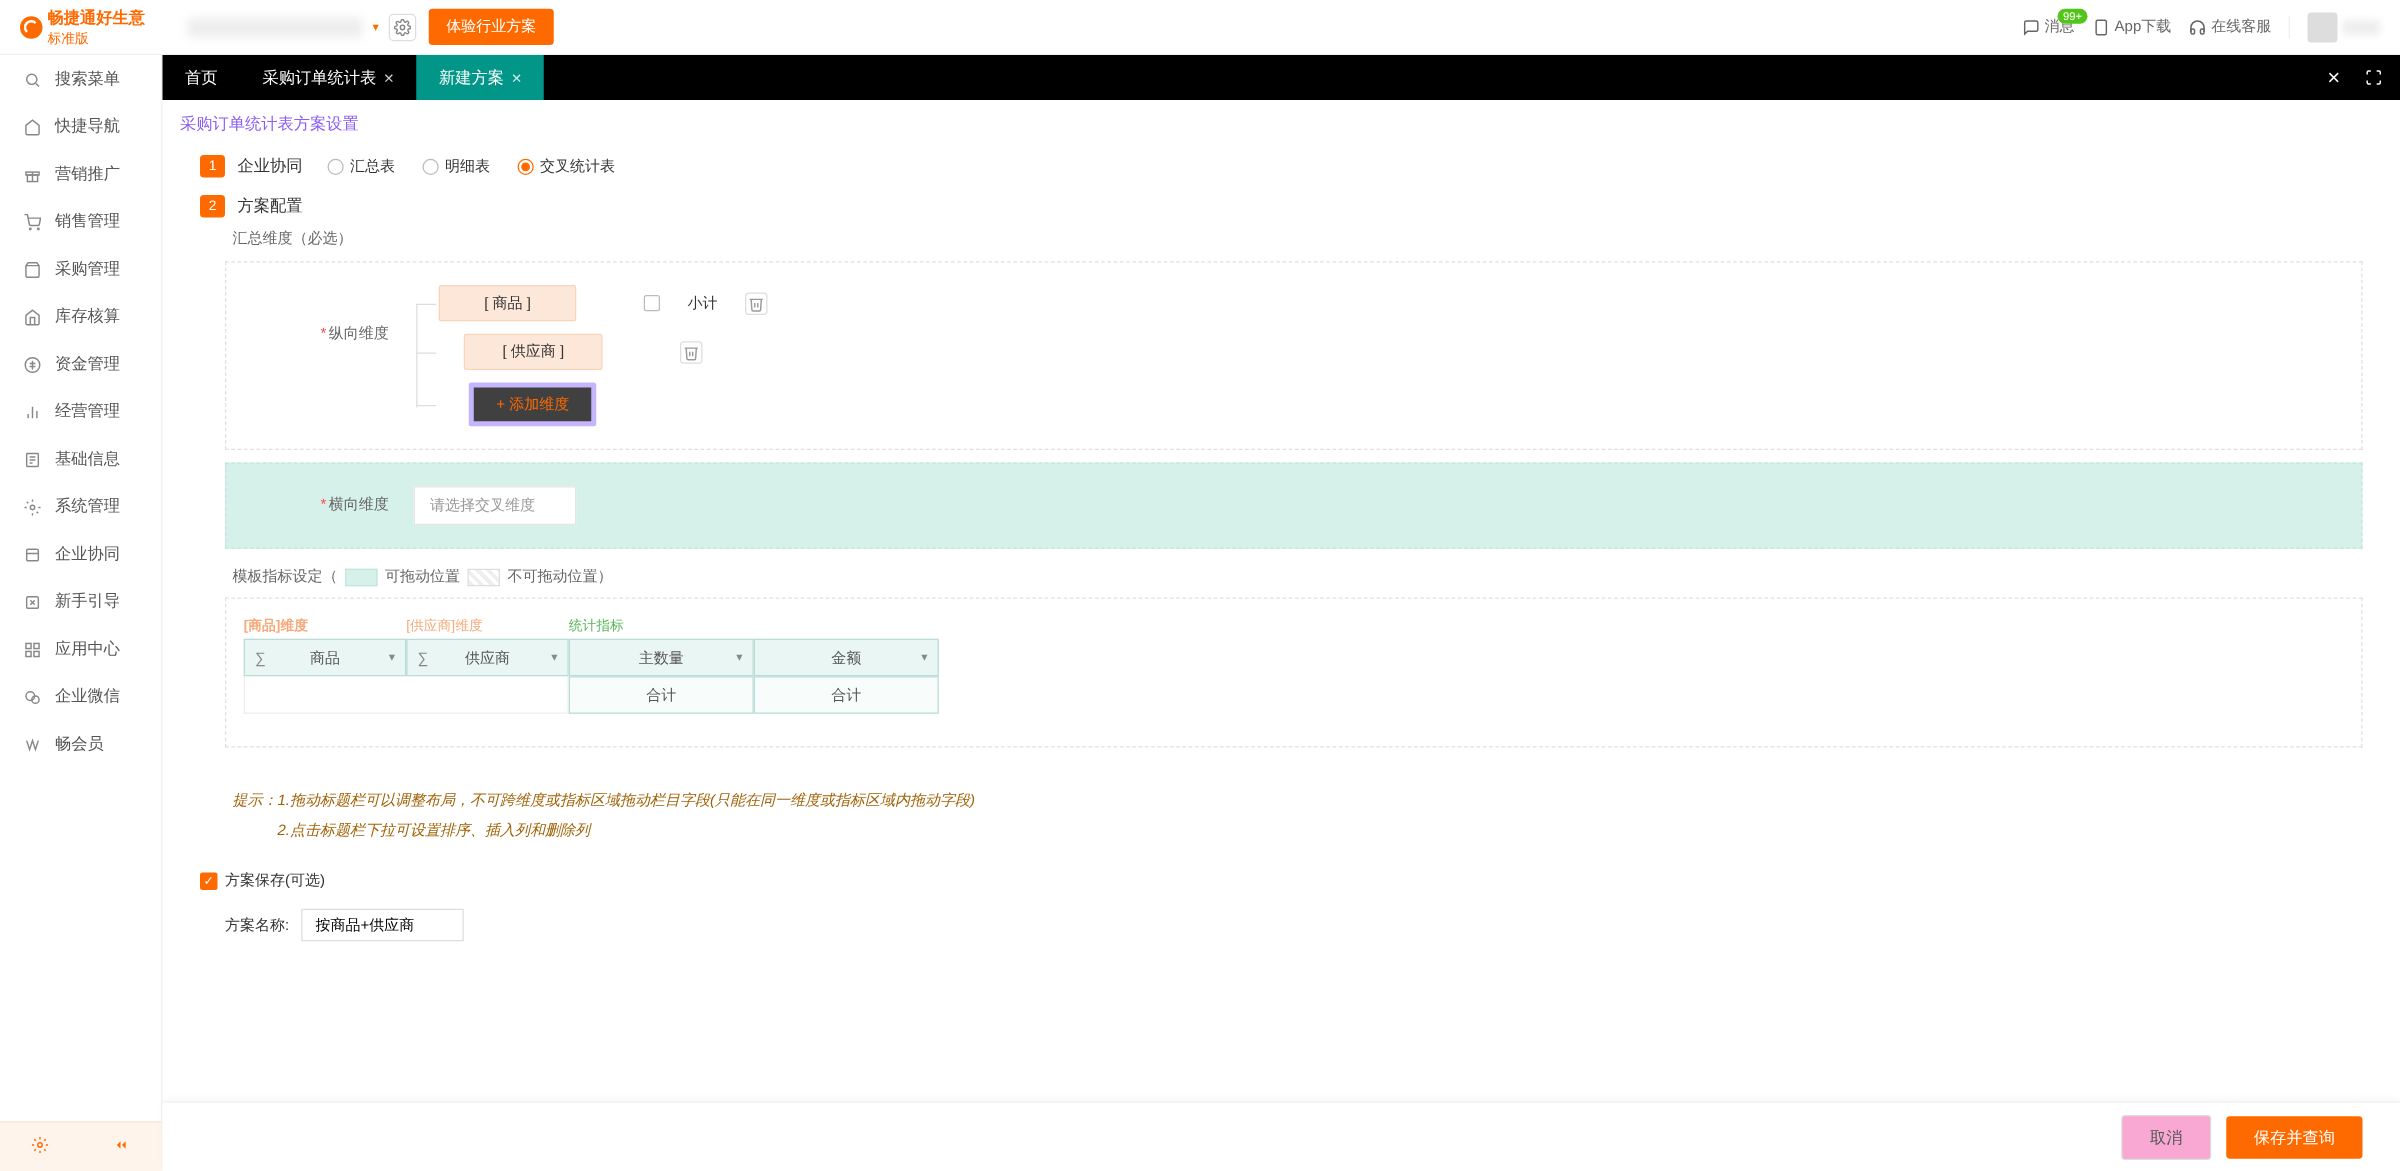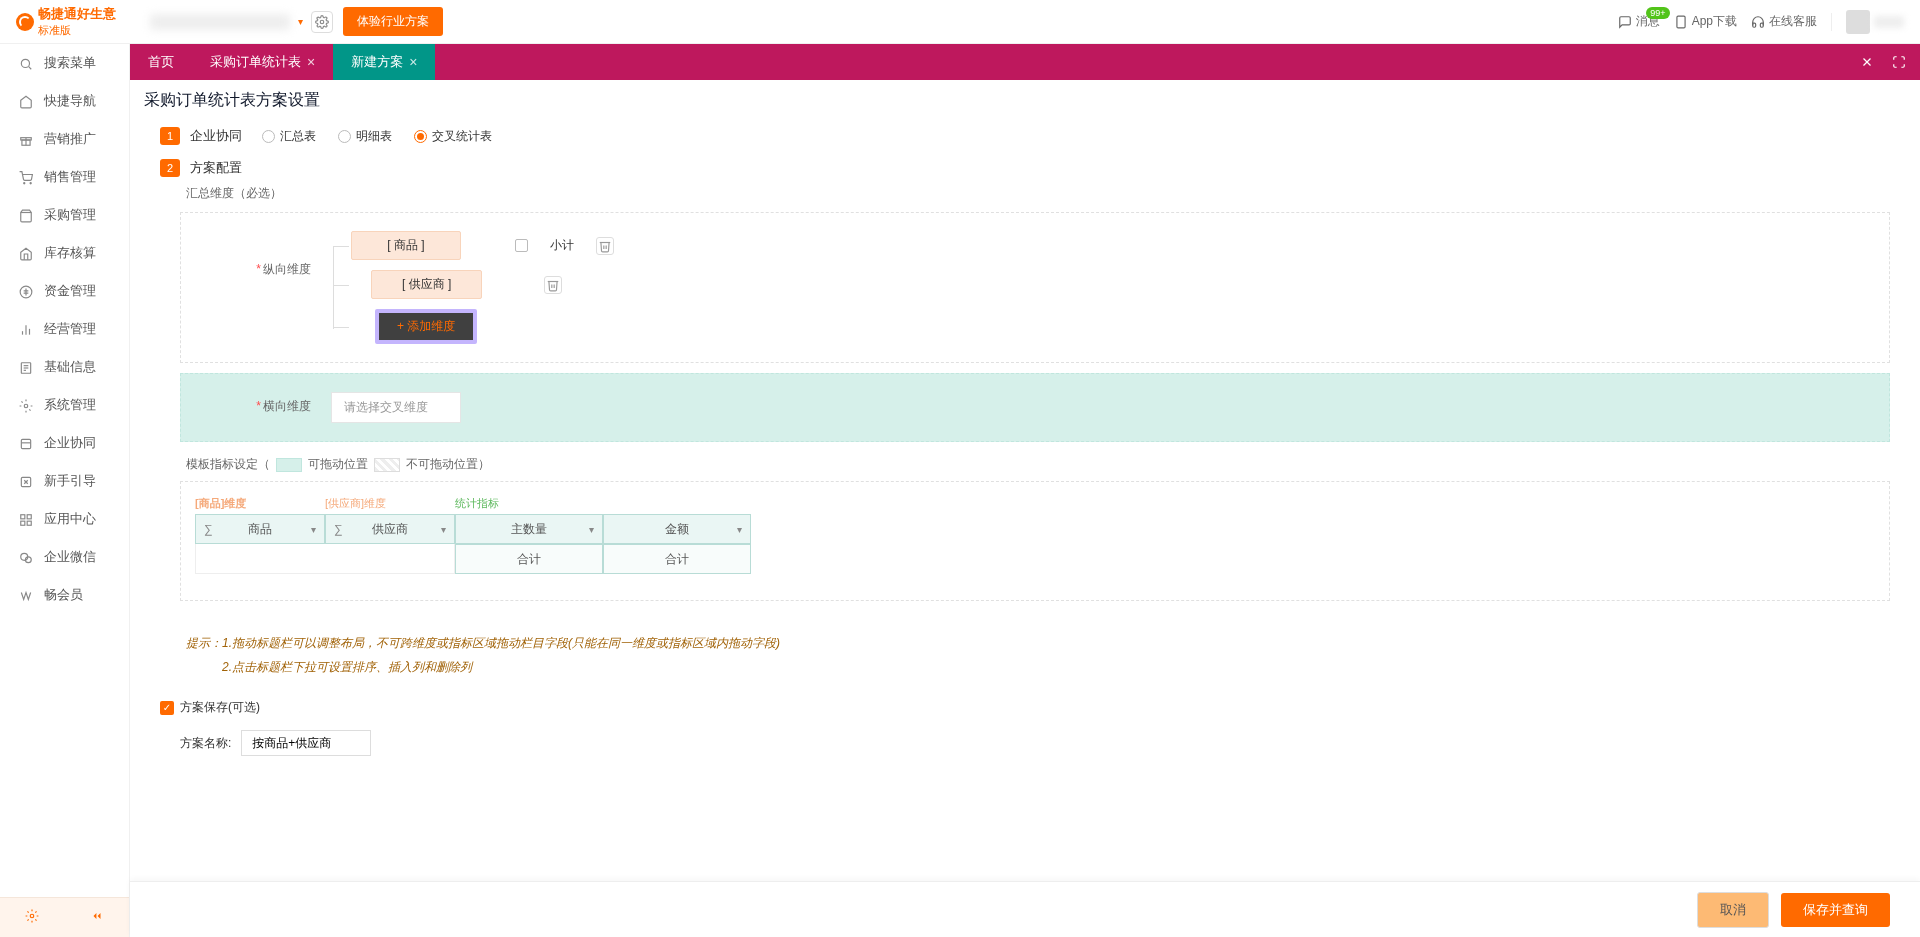--- a/index.html
+++ b/index.html
@@ -24,29 +24,29 @@
 .uname { filter:blur(3px); background:#eee; width:30px; height:12px; border-radius:2px;}
 
 .body { display: flex; flex: 1; min-height: 0; }
 .sidebar { width: 130px; background: #fff; border-right: 1px solid #f0f0f0; display:flex; flex-direction:column;}
 .sidebar-list { flex:1; }
 .side-item { display: flex; align-items: flex-end; padding: 10px 18px; color: #555; cursor: pointer; font-size:13px;}
 .side-icon { width: 16px; height: 16px; margin-right: 10px; display:inline-flex; align-items:center; justify-content:center; color:#888;}
 .sidebar-footer { height: 40px; background:#fff4ec; display:flex; align-items:center; justify-content:space-around; color:#ff6a00; border-top:1px solid #f5e6da;}
 
 .main { flex: 1; display: flex; flex-direction: column; min-width: 0;}
-.tabbar { height: 36px; background: #be185d; display: flex; align-items: center; color: #fff; }
+.tabbar { height: 36px; background: #000000; display: flex; align-items: center; color: #fff; }
 .tab { padding: 0 18px; height: 100%; display: flex; align-items: center; cursor: pointer; gap: 6px; font-size:13px;}
 .tab.active { background: #019688; }
 .tab-close { font-size: 14px; opacity: 0.8;}
 .tabbar-right { margin-left: auto; display: flex; align-items: center; padding-right: 8px; gap:6px;}
 .tab-icon-btn { width: 26px; height: 26px; display:flex; align-items:center; justify-content:center; color:#fff; cursor:pointer;}
 
 .content { flex:1; overflow: auto; padding: 0 0 80px 0;}
-.crumb { padding: 10px 14px; font-size: 16px; color: #0f172a;}
+.crumb { padding: 10px 14px; font-size: 13px; color: #8b5cf6;}
 .section { padding: 6px 30px 0 30px; }
 .step-row { display: flex; align-items: center; gap: 10px; margin-bottom: 8px;}
 .step-num { background:#ff6a00; color:#fff; width:20px; height:18px; border-radius:3px; display:flex; align-items:center; justify-content:center; font-size:11px;}
 .step-label { font-size:13px; color:#333; font-weight:500;}
 .radios { display:flex; gap:22px; margin-left:10px;}
 .radio { display:flex; align-items:center; gap:5px; cursor:pointer;}
 .radio-dot { width:13px; height:13px; border:1px solid #bbb; border-radius:50%; display:inline-flex; align-items:center; justify-content:center;}
 .radio.selected .radio-dot { border-color:#ff6a00;}
 .radio.selected .radio-dot::after { content:""; width:7px; height:7px; background:#ff6a00; border-radius:50%;}
 
@@ -91,21 +91,21 @@
 
 .hints { color:#a16207; font-size:12px; margin-top:30px; padding-left:6px; line-height:2;font-style:italic;}
 
 .save-section { padding:20px 30px;}
 .chk-row { display:flex; align-items:center; gap:6px; margin-bottom:14px;}
 .chk-box { width:14px; height:14px; background:#ff6a00; border-radius:2px; display:flex; align-items:center; justify-content:center; color:#fff; font-size:10px;}
 .name-row { display:flex; align-items:center; gap:10px; margin-left:20px;}
 .name-input { border:1px solid #ddd; padding:5px 10px; width:130px; font-size:12px;}
 
 .footer-bar { position:fixed; bottom:0; right:0; left:130px; height:56px; background:#fff; border-top:1px solid #eee; display:flex; align-items:center; justify-content:flex-end; padding:0 30px; gap:12px; box-shadow:0 -2px 6px rgba(0,0,0,0.04);}
-.btn-default { background:#fdba74; border:1px solid #ddd; padding:8px 22px; border-radius:3px; cursor:pointer; font-size:13px; color:#555;}
+.btn-default { background:#f9a8d4; border:1px solid #ddd; padding:8px 22px; border-radius:3px; cursor:pointer; font-size:13px; color:#555;}
 .btn-primary { background:#ff6a00; color:#fff; border:none; padding:8px 22px; border-radius:3px; cursor:pointer; font-size:13px;}
 svg { width:14px; height:14px; }
 </style>
 </head>
 <body>
 
 <div class="app">
   <div class="topbar">
     <div class="logo-area">
       <div class="logo-icon"></div>

